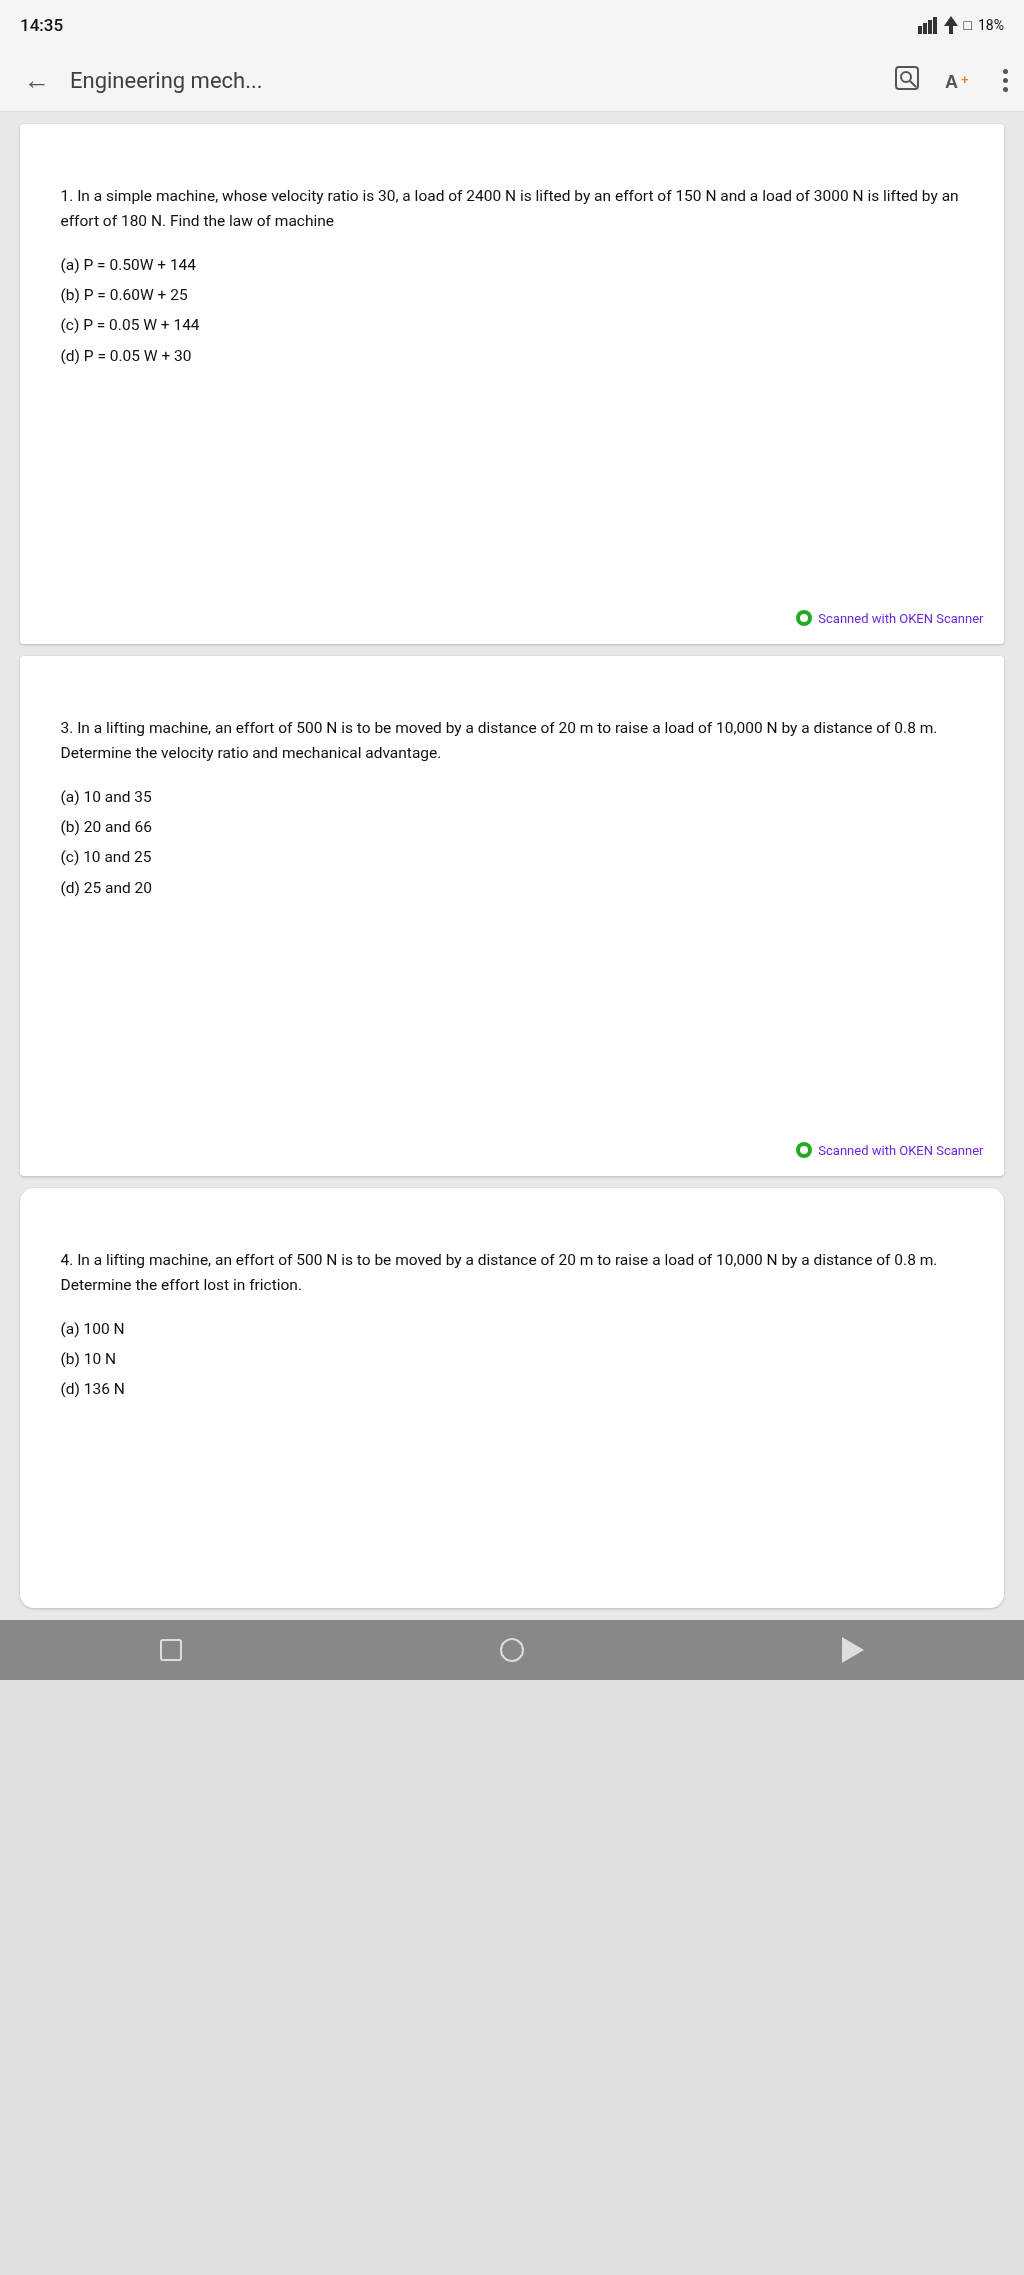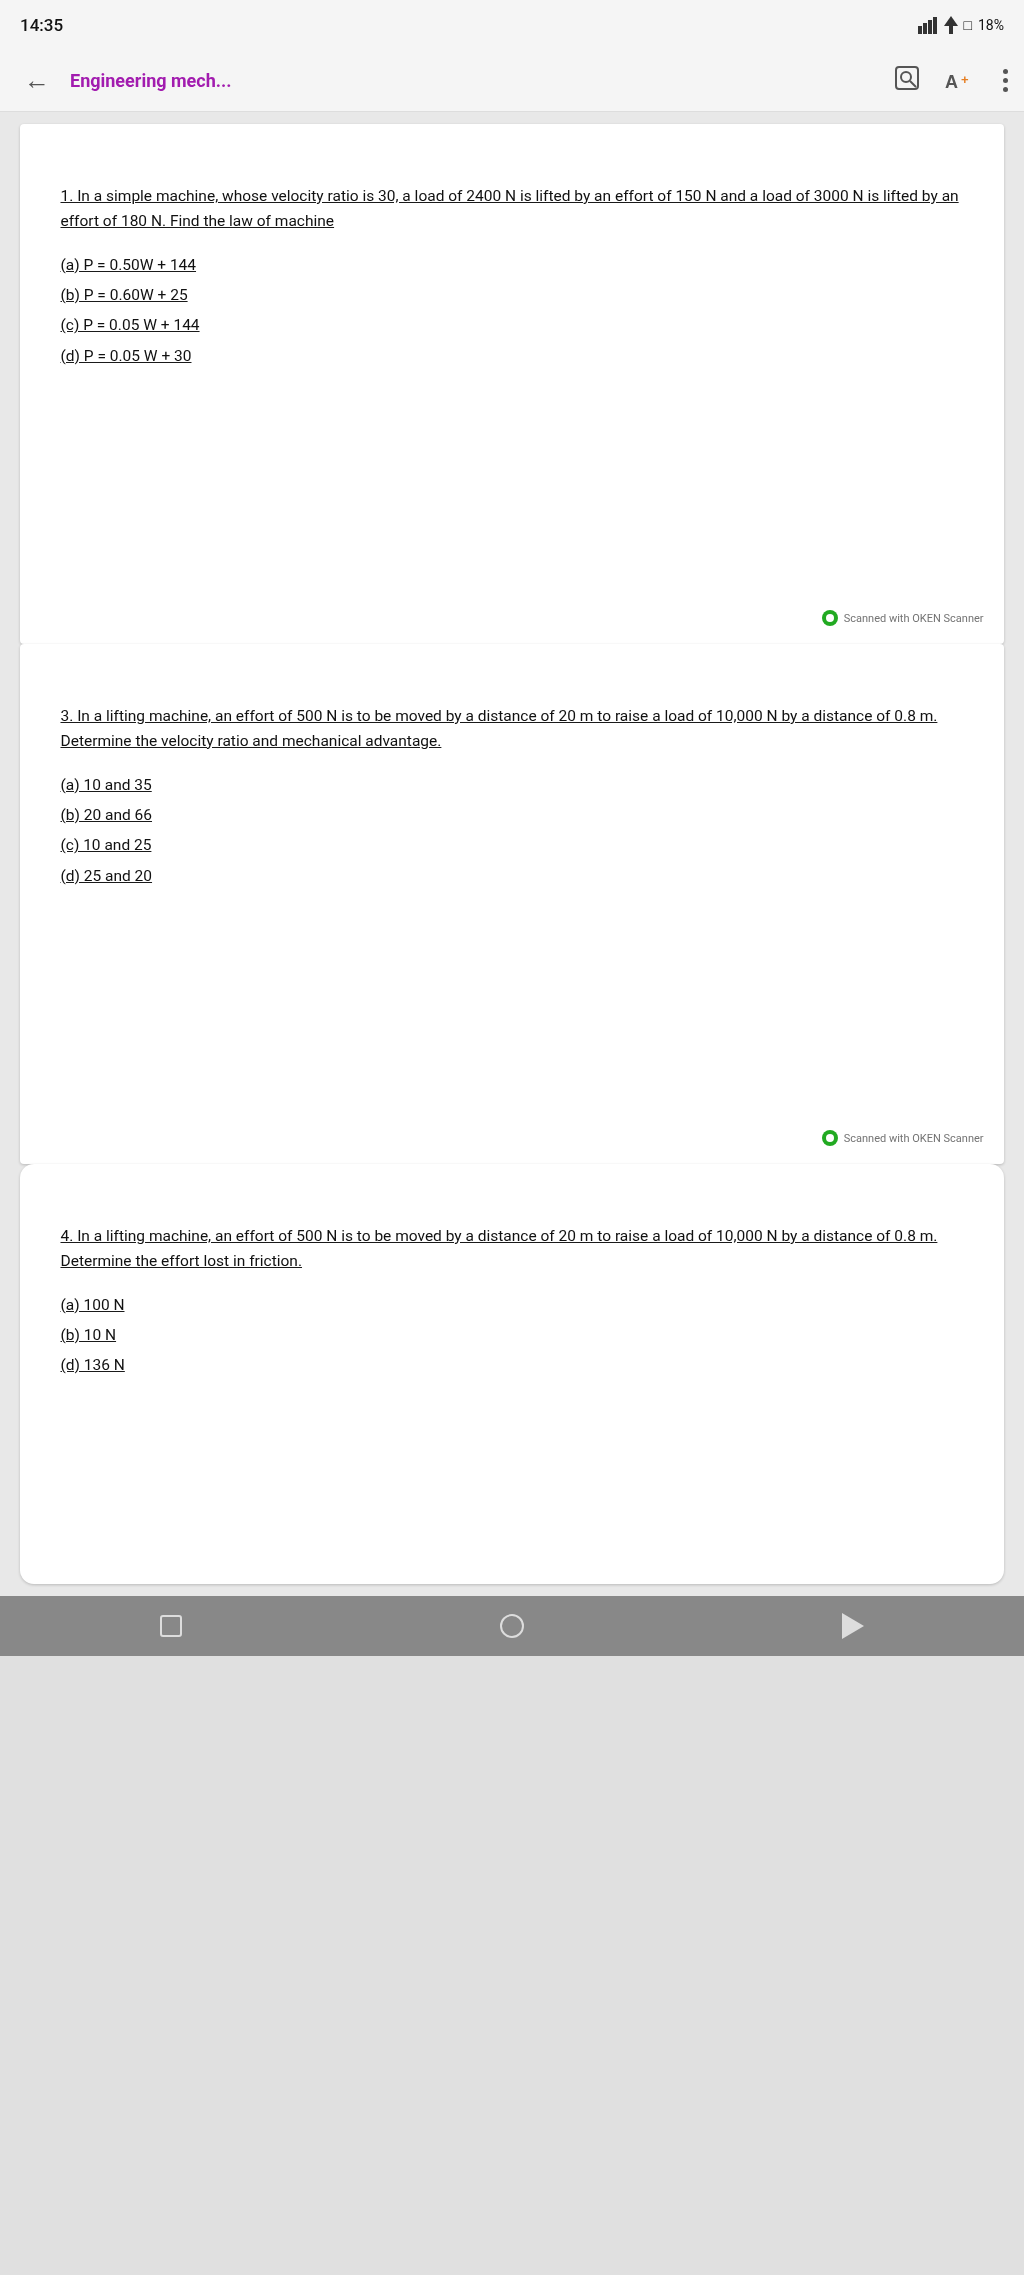--- a/index.html
+++ b/index.html
@@ -56,23 +56,23 @@
     }
 
     .app-bar-back {
       font-size: 26px;
       color: #555;
       cursor: pointer;
       padding: 4px 8px;
     }
 
     .app-bar-title {
-      font-size: 18px;
-      font-weight: 700;
-      color: #a21caf;
+      font-size: 22px;
+      font-weight: 400;
+      color: #404040;
       flex: 1;
     }
 
     .app-bar-icons {
       display: flex;
       align-items: center;
       gap: 24px;
     }
 
     .three-dots {
@@ -90,22 +90,21 @@
       display: block;
     }
 
     
     .content-area {
       width: 100%;
       background: #e8e8e8;
       padding: 12px 0;
       display: flex;
       flex-direction: column;
-      gap: 0;
-      text-decoration: underline;
+      gap: 12px;
     }
 
     
     .page-card {
       width: 96%;
       margin: 0 auto;
       background: #ffffff;
       border-radius: 4px;
       box-shadow: 0 1px 3px rgba(0,0,0,0.2);
       padding: 60px 40px 40px 40px;
@@ -127,22 +126,22 @@
       margin-bottom: 4px;
     }
 
     .oken-badge {
       position: absolute;
       bottom: 18px;
       right: 20px;
       display: flex;
       align-items: center;
       gap: 6px;
-      font-size: 11px;
-      color: #737373;
+      font-size: 13px;
+      color: #6d28d9;
       text-align: right;
     }
 
     .oken-dot {
       width: 16px;
       height: 16px;
       border-radius: 50%;
       background: #22aa22;
       display: inline-block;
       position: relative;

